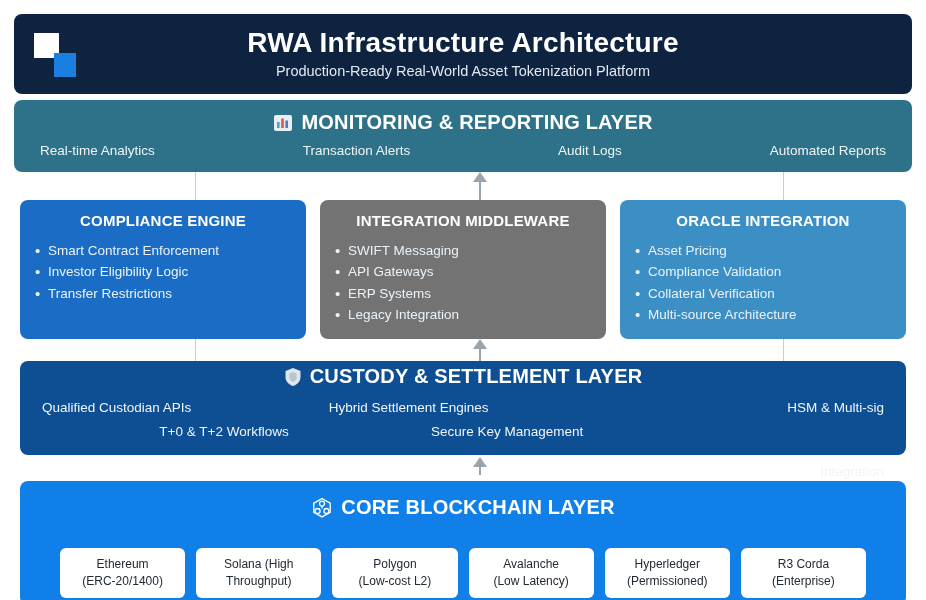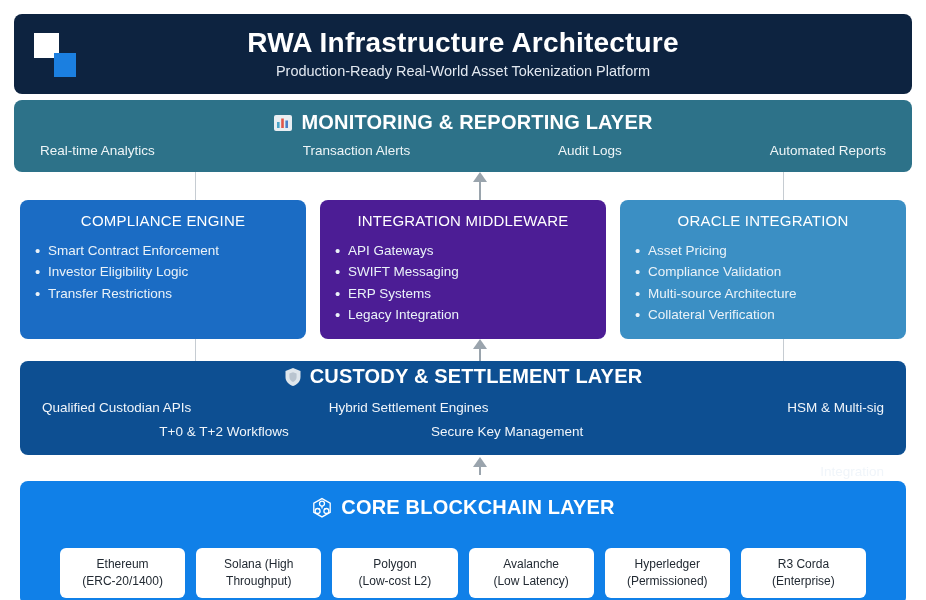--- a/index.html
+++ b/index.html
@@ -152,21 +152,21 @@
   .col {
     flex: 1;
     border-radius: 8px;
     padding: 12px 14px 14px 14px;
     box-sizing: border-box;
     min-height: 128px;
   }
   .col-title {
     color: #ffffff;
     font-size: 15px;
-    font-weight: normal;
+    font-weight: bold;
     text-align: center;
     letter-spacing: 0.2px;
     margin-bottom: 11px;
   }
   .col ul {
     list-style: none;
     margin: 0;
     padding: 0;
   }
   .col li {
@@ -285,37 +285,37 @@
 
     <div class="col" style="background:#1b6cc4;">
       <div class="col-title">COMPLIANCE ENGINE</div>
       <ul>
         <li>Smart Contract Enforcement</li>
         <li>Investor Eligibility Logic</li>
         <li>Transfer Restrictions</li>
       </ul>
     </div>
 
-    <div class="col" style="background:#4c1d95;">
+    <div class="col" style="background:#737373;">
       <div class="col-title">INTEGRATION MIDDLEWARE</div>
       <ul>
+        <li>SWIFT Messaging</li>
         <li>API Gateways</li>
-        <li>SWIFT Messaging</li>
         <li>ERP Systems</li>
         <li>Legacy Integration</li>
       </ul>
     </div>
 
     <div class="col" style="background:#3b8fc4;">
       <div class="col-title">ORACLE INTEGRATION</div>
       <ul>
         <li>Asset Pricing</li>
         <li>Compliance Validation</li>
+        <li>Collateral Verification</li>
         <li>Multi-source Architecture</li>
-        <li>Collateral Verification</li>
       </ul>
     </div>
 
   </div>
 
   <div class="connector-band" style="height:22px;">
     <div class="vline" style="left:181px;height:22px;"></div>
     <div class="uparrow" style="left:459px;"></div>
     <div class="uparrow-stem" style="left:465px;height:13px;"></div>
     <div class="vline" style="left:769px;height:22px;"></div>

